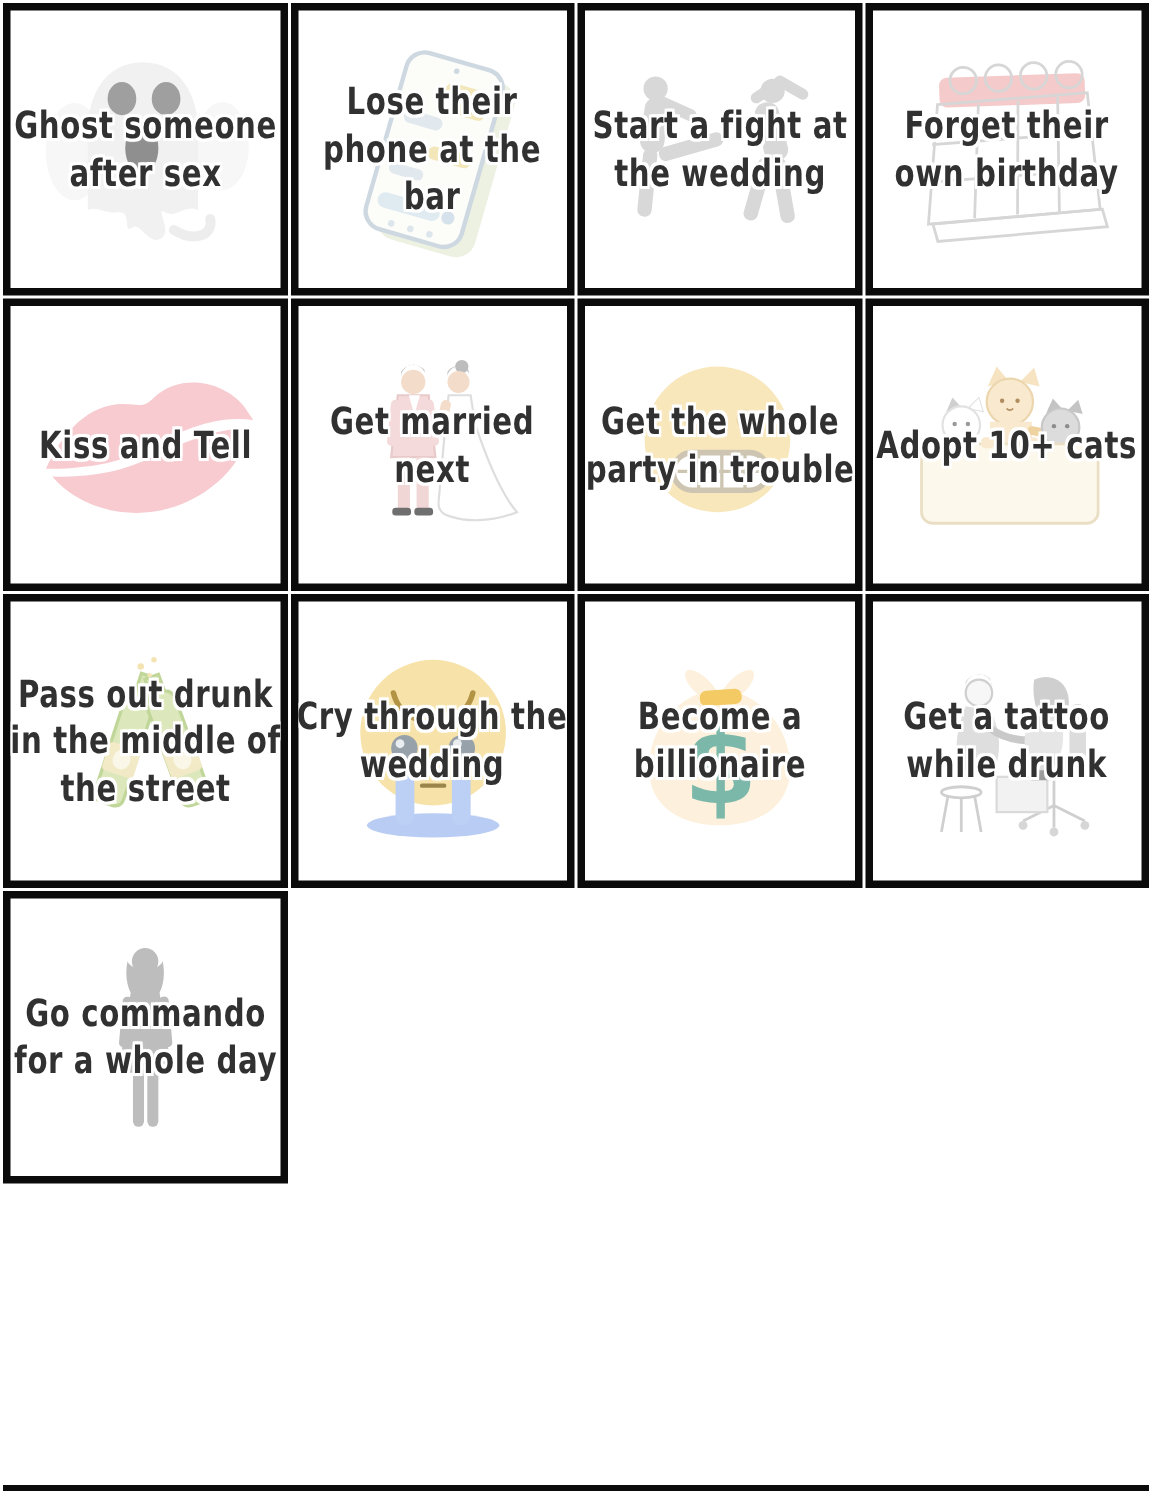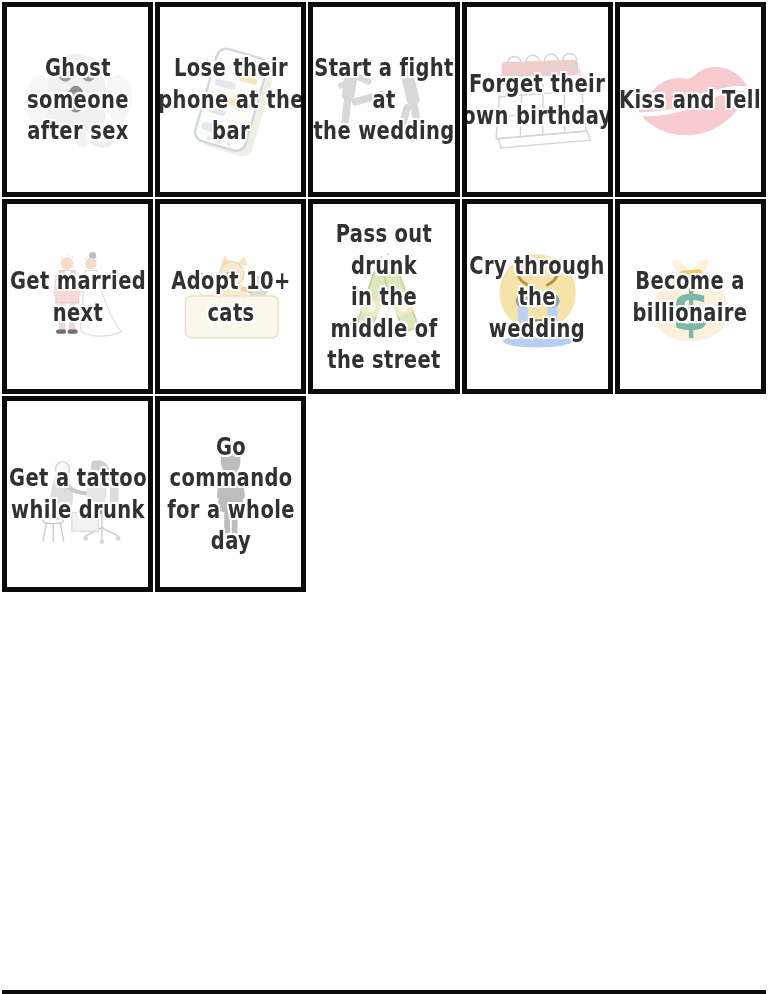--- a/index.html
+++ b/index.html
@@ -1,20 +1,20 @@
 <!DOCTYPE html>
 <html><head>
 <meta charset="utf-8">
 <style>
   html,body{margin:0;padding:0;background:#ffffff;}
   body{width:768px;height:994px;font-family:"DejaVu Sans",sans-serif;}
   .sheet{
     position:relative;box-sizing:border-box;width:768px;height:994px;
     padding:2px 2px 8px 2px;background:#ffffff;
-    display:grid;grid-template-columns:repeat(5,1fr);grid-template-rows:repeat(5,1fr);gap:2px;
+    display:grid;grid-template-columns:repeat(4,1fr);grid-template-rows:repeat(5,1fr);gap:2px;
   }
   .card{
     position:relative;border:5px solid #0b0b0b;background:#ffffff;overflow:hidden;
     display:flex;align-items:center;justify-content:center;
   }
   .art{position:absolute;inset:0;}
   .art svg{width:100%;height:100%;display:block;}
   .label{
     position:relative;z-index:2;flex:none;width:136%;
     text-align:center;font-weight:bold;font-size:25px;line-height:1.26;
@@ -150,20 +150,38 @@
         <circle cx="145" cy="36" r="10" fill="#f3dcc9"></circle>
         <path d="M135,33 a10,10 0 0,1 20,-2 l-1,-6 c-6,-6 -15,-4 -19,2 z" fill="#bdbdbd"></path>
         <path d="M136,48 L156,48 L160,74 C172,110 186,140 198,154 C172,164 150,162 138,158 C130,156 126,152 127,144 L132,88 Z" fill="#ffffff" stroke="#dedede" stroke-width="2"></path>
         <rect x="126" y="52" width="9" height="34" rx="4" fill="#f3dcc9" transform="rotate(14 130 69)"></rect>
       </svg>
     </div>
     <div class="label">Get married
 next</div>
   </div>
 
+  <div class="card">
+    <div class="art">
+      <svg viewBox="0 0 244 186">
+        <circle cx="120" cy="88" r="66" fill="#f9e7bc"></circle>
+        <circle cx="98" cy="70" r="9" fill="#ecd9a8"></circle>
+        <circle cx="146" cy="70" r="9" fill="#ecd9a8"></circle>
+        <rect x="80" y="100" width="86" height="34" rx="17" fill="#ffffff" stroke="#cdc5b2" stroke-width="5"></rect>
+        <g stroke="#cdc5b2" stroke-width="3" fill="none">
+          <path d="M84,117 L162,117"></path>
+          <path d="M103,102 L103,132"></path>
+          <path d="M124,102 L124,132"></path>
+          <path d="M145,102 L145,132"></path>
+        </g>
+      </svg>
+    </div>
+    <div class="label">Get the whole
+party in trouble</div>
+  </div>
 
 
 
   <div class="card">
     <div class="art">
       <svg viewBox="0 0 244 186">
 
         <path d="M104,40 l8,-18 11,13 z" fill="#f6e3c2"></path>
         <path d="M133,36 l13,-13 5,17 z" fill="#f6e3c2"></path>
         <circle cx="124" cy="54" r="21" fill="#f8e9cf" stroke="#ecd6ae" stroke-width="2"></circle>

